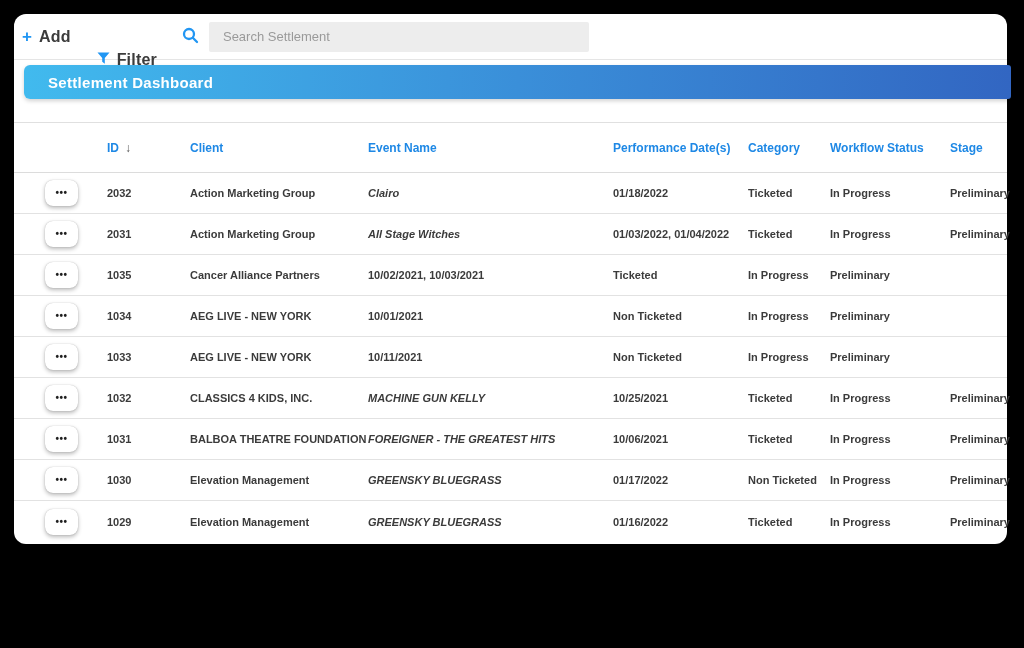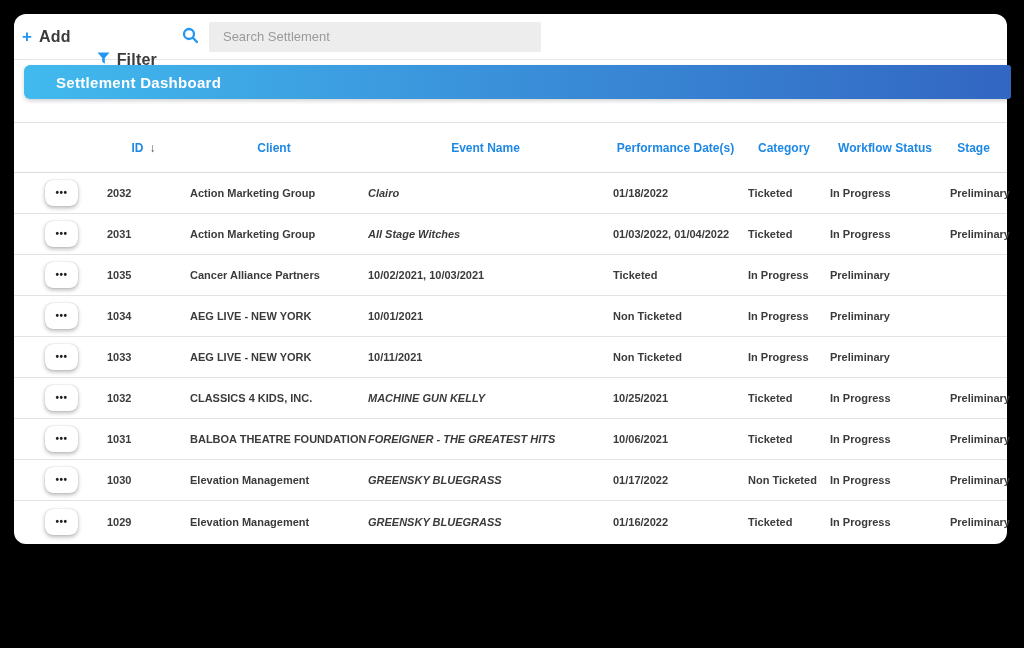--- a/index.html
+++ b/index.html
@@ -24,49 +24,48 @@
     display:flex; align-items:center; gap:7px;
     cursor:pointer; background:none; border:none;
     font-family:"Liberation Sans", sans-serif;
   }
   .tool-btn .glyph { color:#2196F3; font-weight:700; }
   .tool-label { font-size:16px; font-weight:700; color:#3c3c3c; letter-spacing:.2px; }
   .plus-glyph { font-size:17px; line-height:14px; }
   .filter-btn { margin-left:26px;margin-top:47px; }
   .search-glyph-btn { margin-left:25px; background:none; border:none; cursor:pointer; display:flex; align-items:center; }
   .search-input {
-    margin-left:10px; width:332px; height:30px;
+    margin-left:10px; width:380px; height:30px;
     background:#ededed; border:none; border-radius:2px;
     padding:0 14px; font-size:13px; color:#444;
     font-family:"Liberation Sans", sans-serif; outline:none;
   }
   .search-input::placeholder { color:#9a9a9a; }
   
   .title-bar {
     position:relative;
     margin:5px 0 0 10px;
     width:calc(100% - 6px); height:34px;
     border-radius:6px 3px 3px 6px;
     background:linear-gradient(to right, #41BAEE 0%, #3A8FD9 50%, #3266C2 100%);
     display:flex; align-items:center;
-    padding-left:32px;
+    padding-left:24px;
     box-shadow:0 2px 4px rgba(0,0,0,.18);
   }
   .title-bar h1 { font-size:15px; font-weight:700; color:#fff; letter-spacing:.3px; }
   
   .grid-row {
     display:grid;
     grid-template-columns:93px 83px 178px 245px 135px 82px 120px minmax(0,1fr);
     align-items:center;
   }
   .thead {
     margin-top:23px; height:51px;
     border-top:1px solid #e0e0e0;
     border-bottom:1px solid #dcdcdc;
-    text-align:center;
   }
   .th {
     font-size:12px; font-weight:700; color:#1E88E5;
     white-space:nowrap; padding-right:10px; cursor:pointer;
   }
   .sort-arrow { color:#555; font-weight:700; font-size:12px; margin-left:6px; }
   .trow { height:41px; border-bottom:1px solid #e2e2e2; cursor:pointer; }
   .trow:last-child { border-bottom:none; }
   .cell {
     font-size:11px; font-weight:700; color:#3b3b3b;

